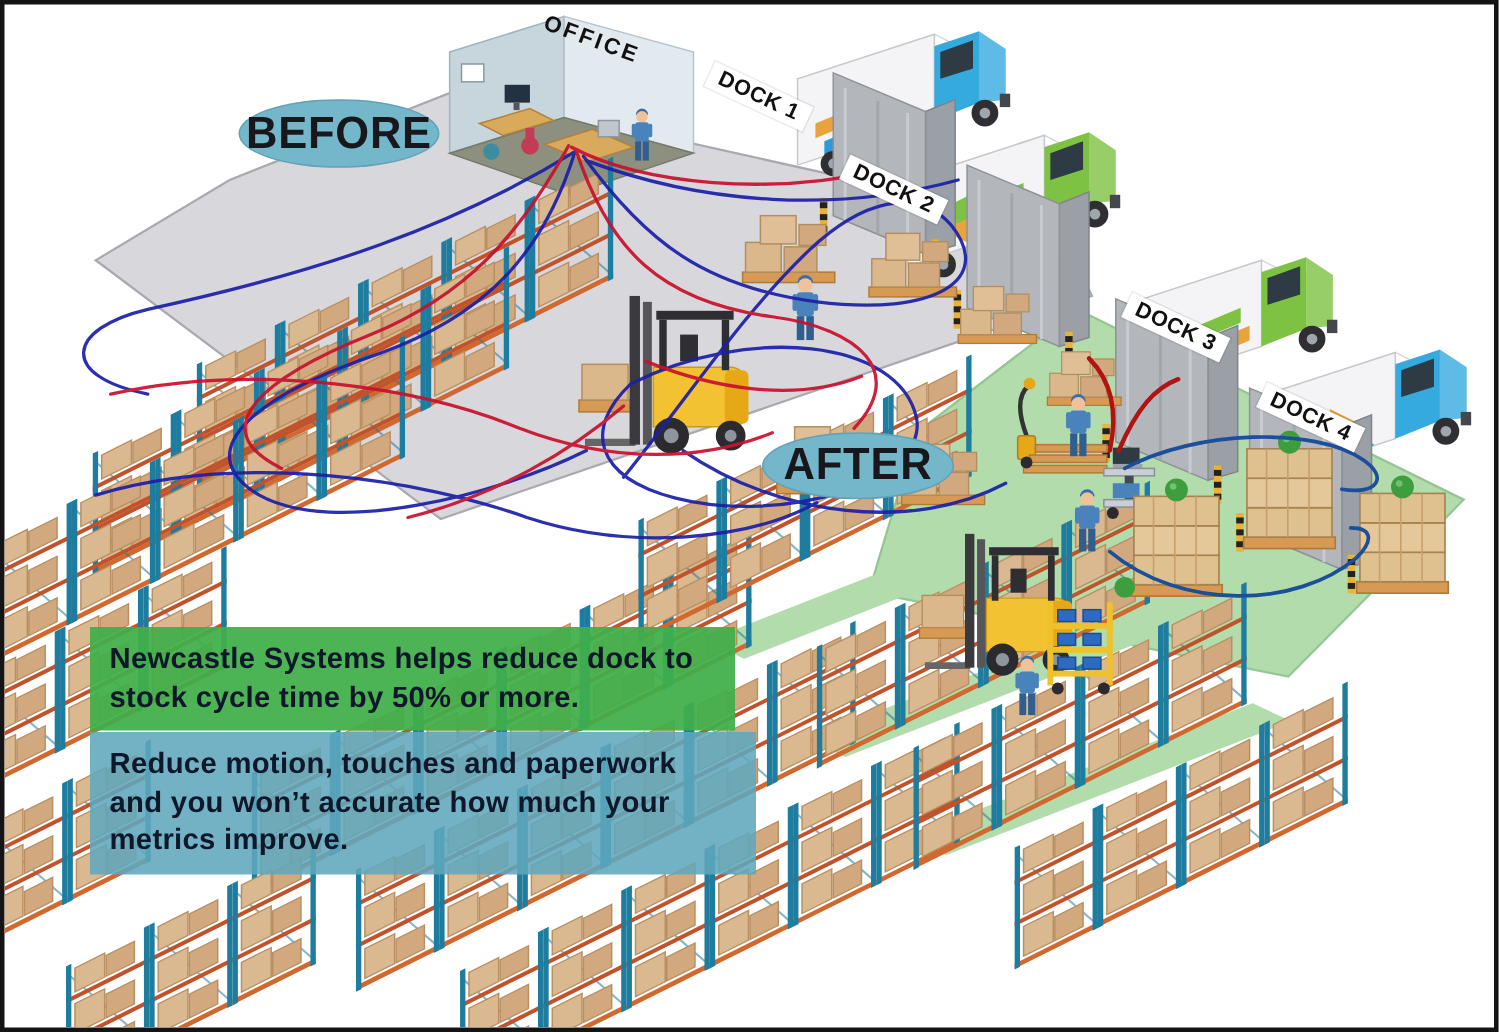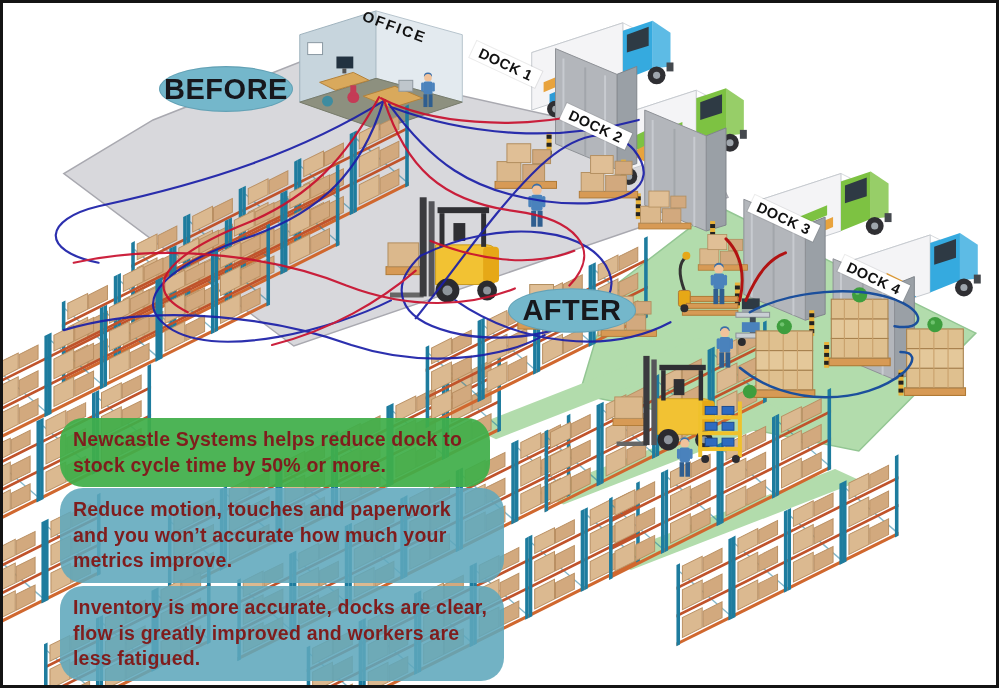--- a/index.html
+++ b/index.html
@@ -28,23 +28,22 @@
   #dock-label-1{left:474px;top:38px;}
   #dock-label-2{left:564px;top:100px;}
   #dock-label-3{left:752px;top:192px;}
   #dock-label-4{left:842px;top:252px;}
   #office-label{
     left:363px;top:4px;font-weight:bold;font-size:15px;color:#111;
     letter-spacing:2px;transform:rotate(20deg);transform-origin:left top;
   }
   .message{
     left:57px;width:404px;padding:9px 13px;box-sizing:content-box;
-    color:#7f1d1d;font-weight:bold;font-size:19.5px;line-height:1.32;
+    color:#0f172a;font-weight:bold;font-size:19.5px;line-height:1.32;
     letter-spacing:.2px;
-    border-radius:23px;
   }
   #message-green{top:415px;background:rgba(63,174,73,.93);}
   #message-teal-1{top:485px;width:418px;background:rgba(94,167,188,.88);}
   #message-teal-2{top:583px;width:418px;background:rgba(94,167,188,.88);}
 </style>
 </head>
 <body>
 
 <div id="stage">
 
@@ -403,15 +402,14 @@
 
 <div id="office-label" class="overlay">OFFICE</div>
 
 <div id="dock-label-1" class="overlay dock-label">DOCK 1</div>
 <div id="dock-label-2" class="overlay dock-label">DOCK 2</div>
 <div id="dock-label-3" class="overlay dock-label">DOCK 3</div>
 <div id="dock-label-4" class="overlay dock-label">DOCK 4</div>
 
 <div id="message-green" class="overlay message">Newcastle Systems helps reduce dock to stock cycle time by 50% or more.</div>
 <div id="message-teal-1" class="overlay message">Reduce motion, touches and paperwork and you won’t accurate how much your metrics improve.</div>
-<div id="message-teal-2" class="overlay message">Inventory is more accurate, docks are clear, flow is greatly improved and workers are less fatigued.</div>
 
 </div>
 
 </body></html>

